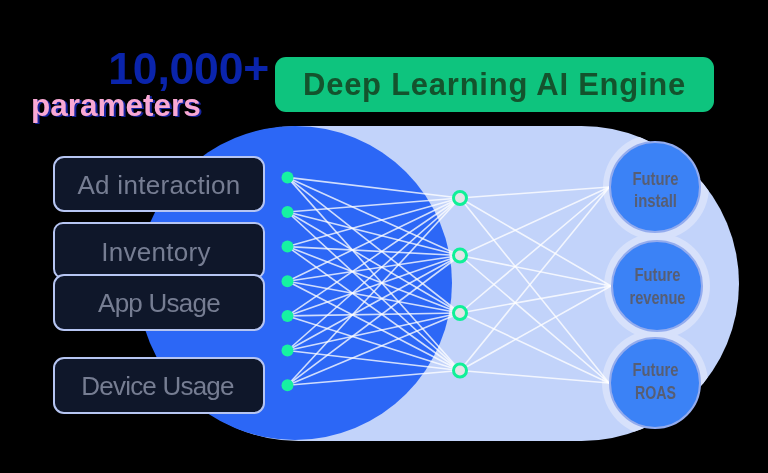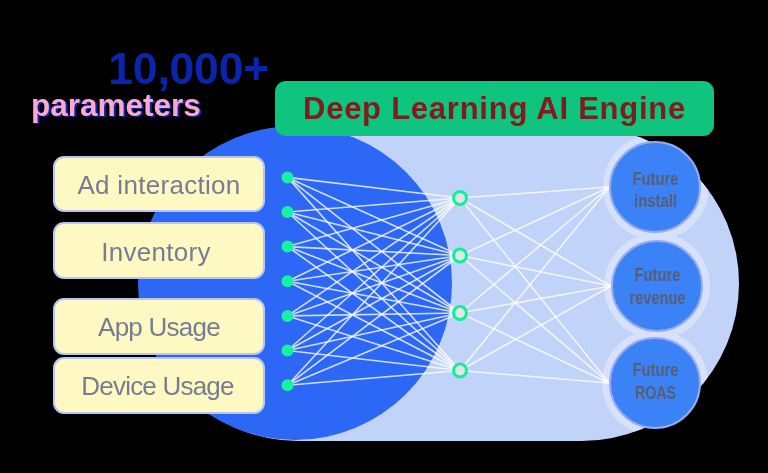--- a/index.html
+++ b/index.html
@@ -4,27 +4,27 @@
 <style>
   html,body{margin:0;padding:0;}
   body{width:768px;height:473px;background:#000;overflow:hidden;position:relative;
        font-family:"Liberation Sans", sans-serif;}
   .abs{position:absolute;}
   .txt{opacity:0.999;}
   #pill{left:141px;top:126px;width:598px;height:315px;border-radius:157.5px;background:#c2d3fa;overflow:hidden;}
   .halo{position:absolute;width:106px;height:106px;border-radius:50%;background:#d7e1fb;}
   #darkcircle{left:138px;top:126px;width:314px;height:314px;border-radius:50%;background:#2c67f6;}
   #banner{left:275px;top:57px;width:439px;height:55px;border-radius:11px;background:#0ec47e;
-          color:#7f1d1d;font-weight:bold;font-size:31px;letter-spacing:0.75px;
-          text-align:center;line-height:55px;margin-top:24px;}
+          color:#14532d;font-weight:bold;font-size:31px;letter-spacing:0.75px;
+          text-align:center;line-height:55px;}
   #bignum{left:39px;top:47px;width:230px;text-align:right;color:#0a24ab;
           font-weight:bold;font-size:44.5px;line-height:44.5px;letter-spacing:-0.2px;}
   #params{left:31px;top:89px;width:230px;color:#f9a8d4;
           font-weight:bold;font-size:31.5px;line-height:32px;text-shadow:2px 1px 0 #16239e;}
-  .inbox{left:53px;width:212px;height:56.5px;background:#fef9c3;border:2.5px solid #b6c5f2;
+  .inbox{left:53px;width:212px;height:56.5px;background:#0f172a;border:2.5px solid #b6c5f2;
          border-radius:11px;box-sizing:border-box;color:#767d92;font-size:26px;
          letter-spacing:0.3px;padding-top:3px;
          display:flex;align-items:center;justify-content:center;}
   .outc{width:92px;height:92px;border-radius:50%;background:#3b82f6;border:2px solid #94acee;
         box-sizing:border-box;}
   .outc text{font-family:"Liberation Sans",sans-serif;font-weight:bold;font-size:18.5px;
         fill:#575e73;text-anchor:middle;}
 </style>
 </head>
 <body>
@@ -95,18 +95,18 @@
     </svg></div>
   <div class="abs outc" style="left:611px;top:240px;"><svg width="88" height="88" style="opacity:0.999">
     <text x="44.5" y="39.1" textLength="46" lengthAdjust="spacingAndGlyphs">Future</text>
     <text x="44.5" y="61.9" textLength="56" lengthAdjust="spacingAndGlyphs">revenue</text>
     </svg></div>
   <div class="abs outc" style="left:609px;top:337px;"><svg width="88" height="88" style="opacity:0.999">
     <text x="44.5" y="36.8" textLength="46" lengthAdjust="spacingAndGlyphs">Future</text>
     <text x="44.5" y="59.9" textLength="41" lengthAdjust="spacingAndGlyphs">ROAS</text>
     </svg></div>
   <div class="abs inbox txt" style="top:155.5px;">Ad interaction</div>
-  <div class="abs inbox txt" style="top:222px;padding-top:5px;padding-right:6px;">Inventory</div>
-  <div class="abs inbox txt" style="top:298px;letter-spacing:-0.75px;text-align:right;">App Usage</div>
+  <div class="abs inbox txt" style="top:222px;padding-top:5px;padding-right:6px;border-radius:10px;">Inventory</div>
+  <div class="abs inbox txt" style="top:274px;letter-spacing:-0.75px;text-align:right;">App Usage</div>
   <div class="abs inbox txt" style="top:357px;letter-spacing:-0.8px;padding-right:3px;">Device Usage</div>
   <div id="banner" class="abs txt">Deep Learning AI Engine</div>
   <div id="bignum" class="abs txt">10,000+</div>
   <div id="params" class="abs txt">parameters</div>
 
 </body></html>

